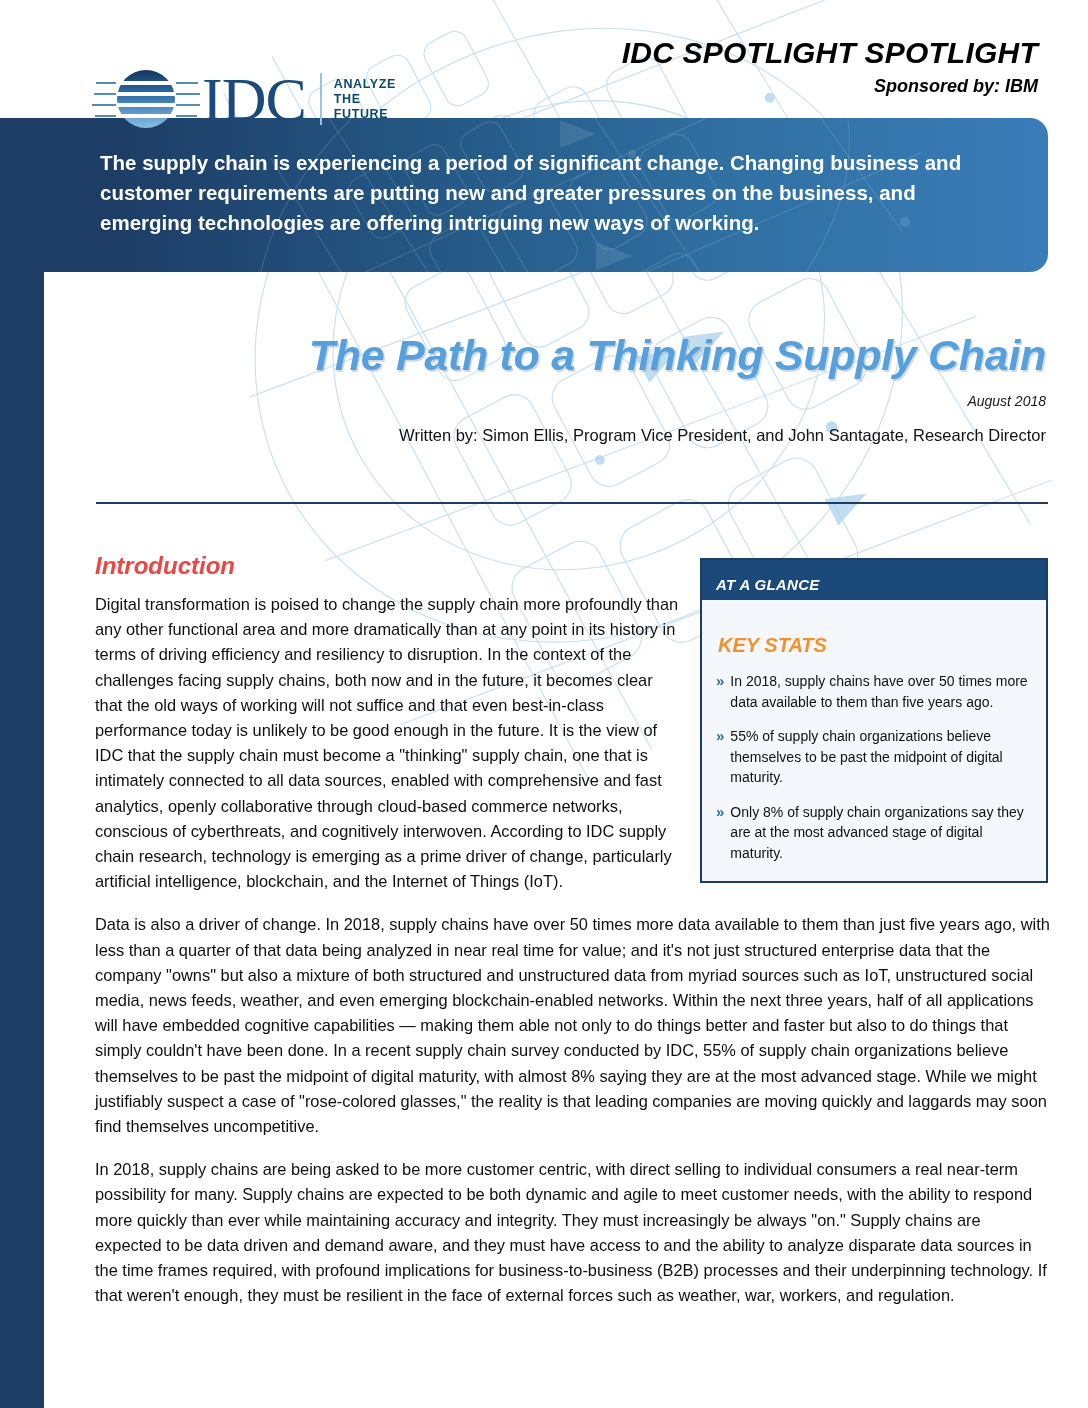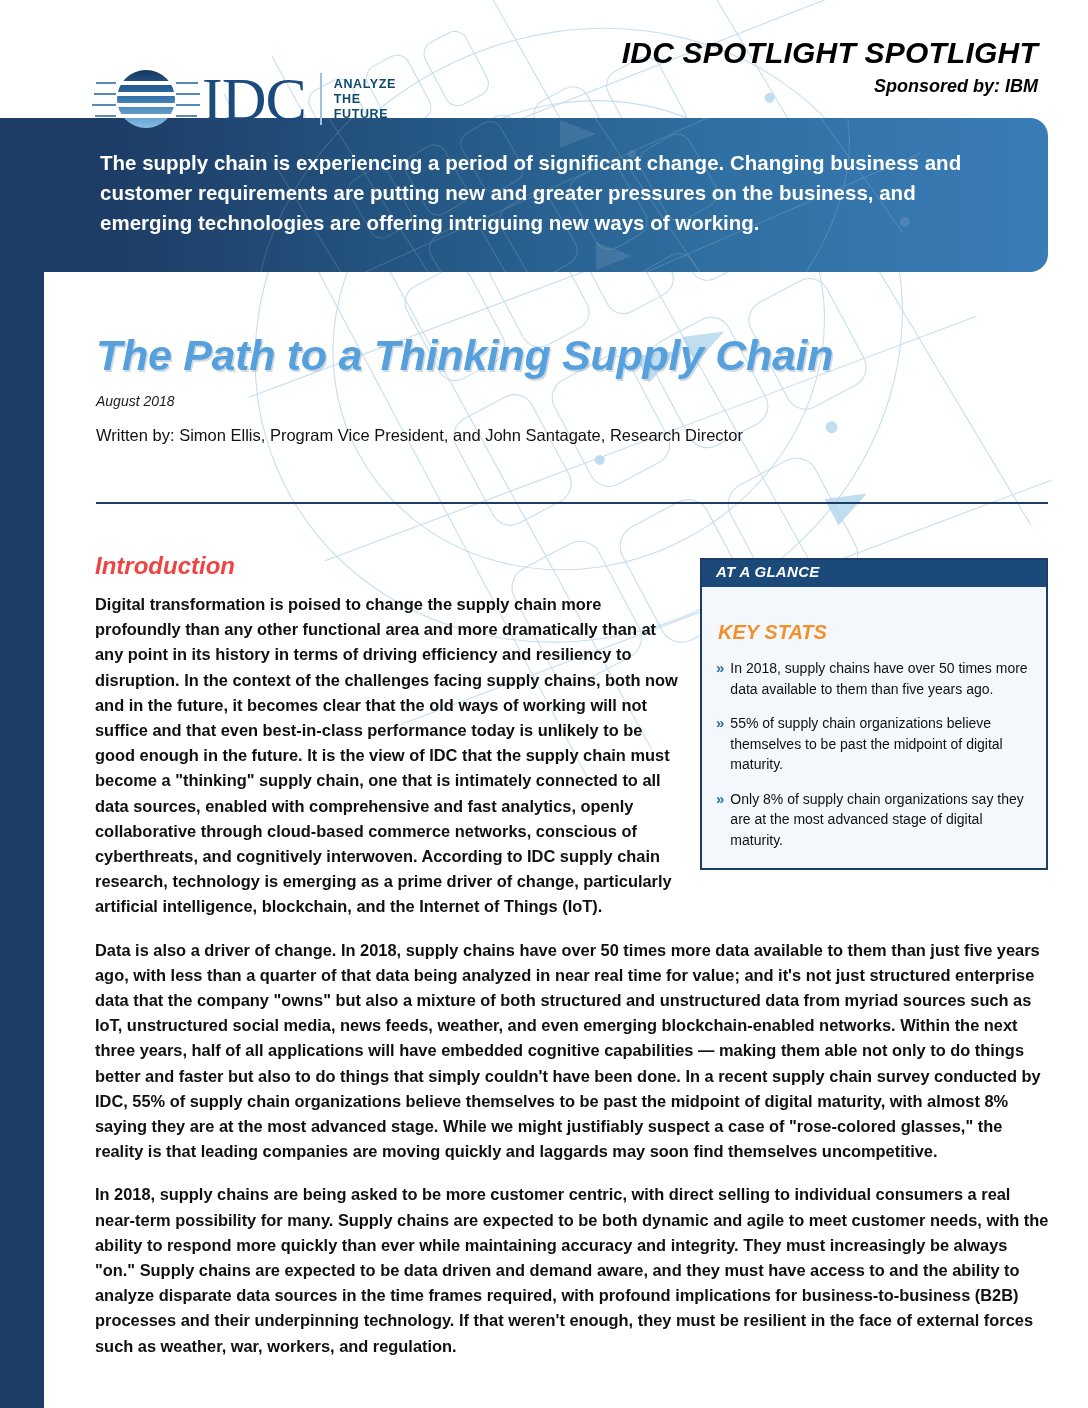--- a/index.html
+++ b/index.html
@@ -131,20 +131,21 @@
     z-index: 2;
   }
 
   
   .title-block {
     position: absolute;
     left: 96px;
     top: 330px;
     width: 950px;
     z-index: 3;
+    text-align: right;
   }
   .doc-title {
     font-family: "Liberation Sans", sans-serif;
     font-weight: 700;
     font-style: italic;
     font-size: 43px;
     line-height: 50px;
     color: #55a0dd;
     text-shadow: 1.5px 2px 0 rgba(150,170,185,.45);
     margin: 0;
@@ -190,21 +191,20 @@
     color: #ef4444;
     margin: 0 0 12px 3px;
   }
   p.body {
     font-family: "Liberation Sans", sans-serif;
     font-size: 16.4px;
     line-height: 25.2px;
     color: #101010;
     margin: 0 0 18px 3px;
     text-align: left;
-    font-weight: bold;
   }
   p.body.wrapped {
     
   }
 
   
   .glance {
     position: absolute;
     left: 700px;
     top: 558px;
@@ -215,21 +215,21 @@
     box-sizing: border-box;
   }
   .glance-head {
     background: #1b4a7a;
     color: #ffffff;
     font-family: "Liberation Sans", sans-serif;
     font-weight: 700;
     font-style: italic;
     font-size: 15px;
     letter-spacing: 0.3px;
-    padding: 3px 0 7px 14px;
+    padding: 16px 0 7px 14px;
   }
   .glance-body { padding: 18px 16px 16px 14px; }
   .glance-sub {
     font-family: "Liberation Sans", sans-serif;
     font-weight: 700;
     font-style: italic;
     font-size: 20px;
     color: #f0912d;
     margin: 16px 0 14px 2px;
   }

